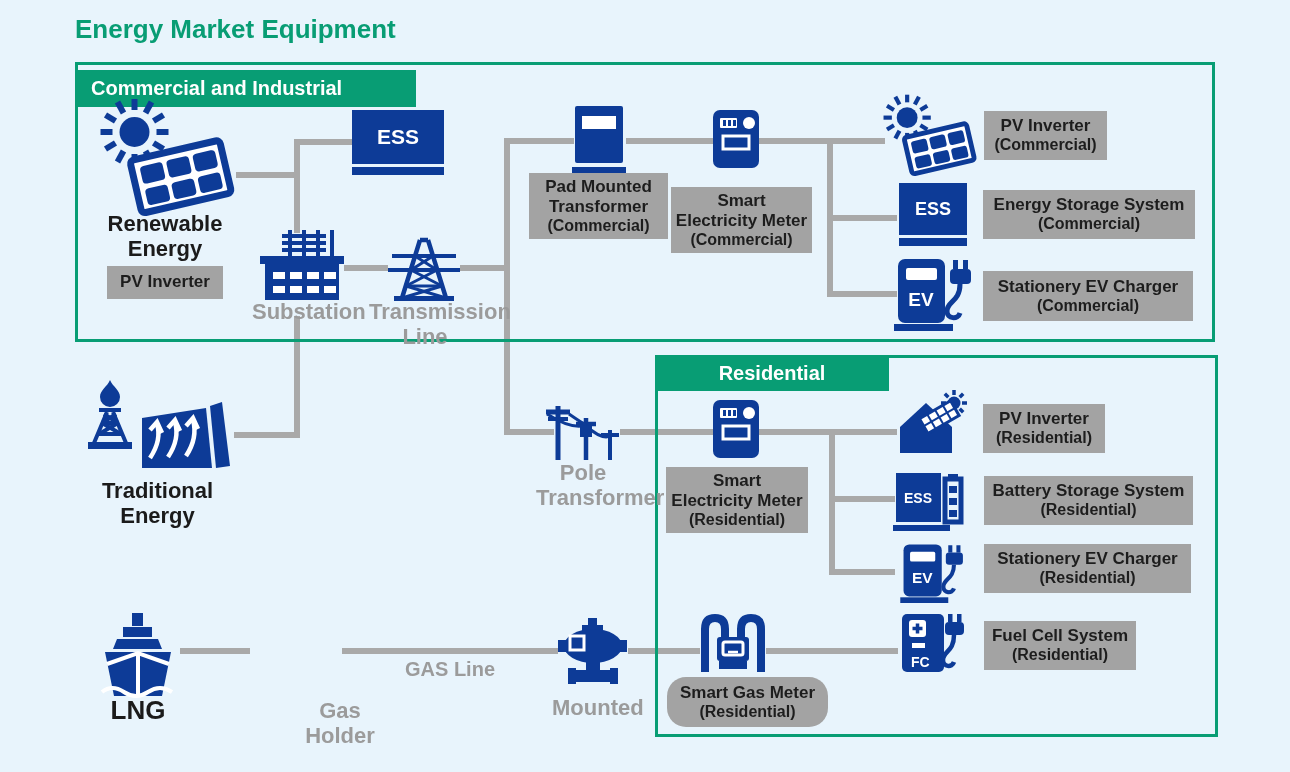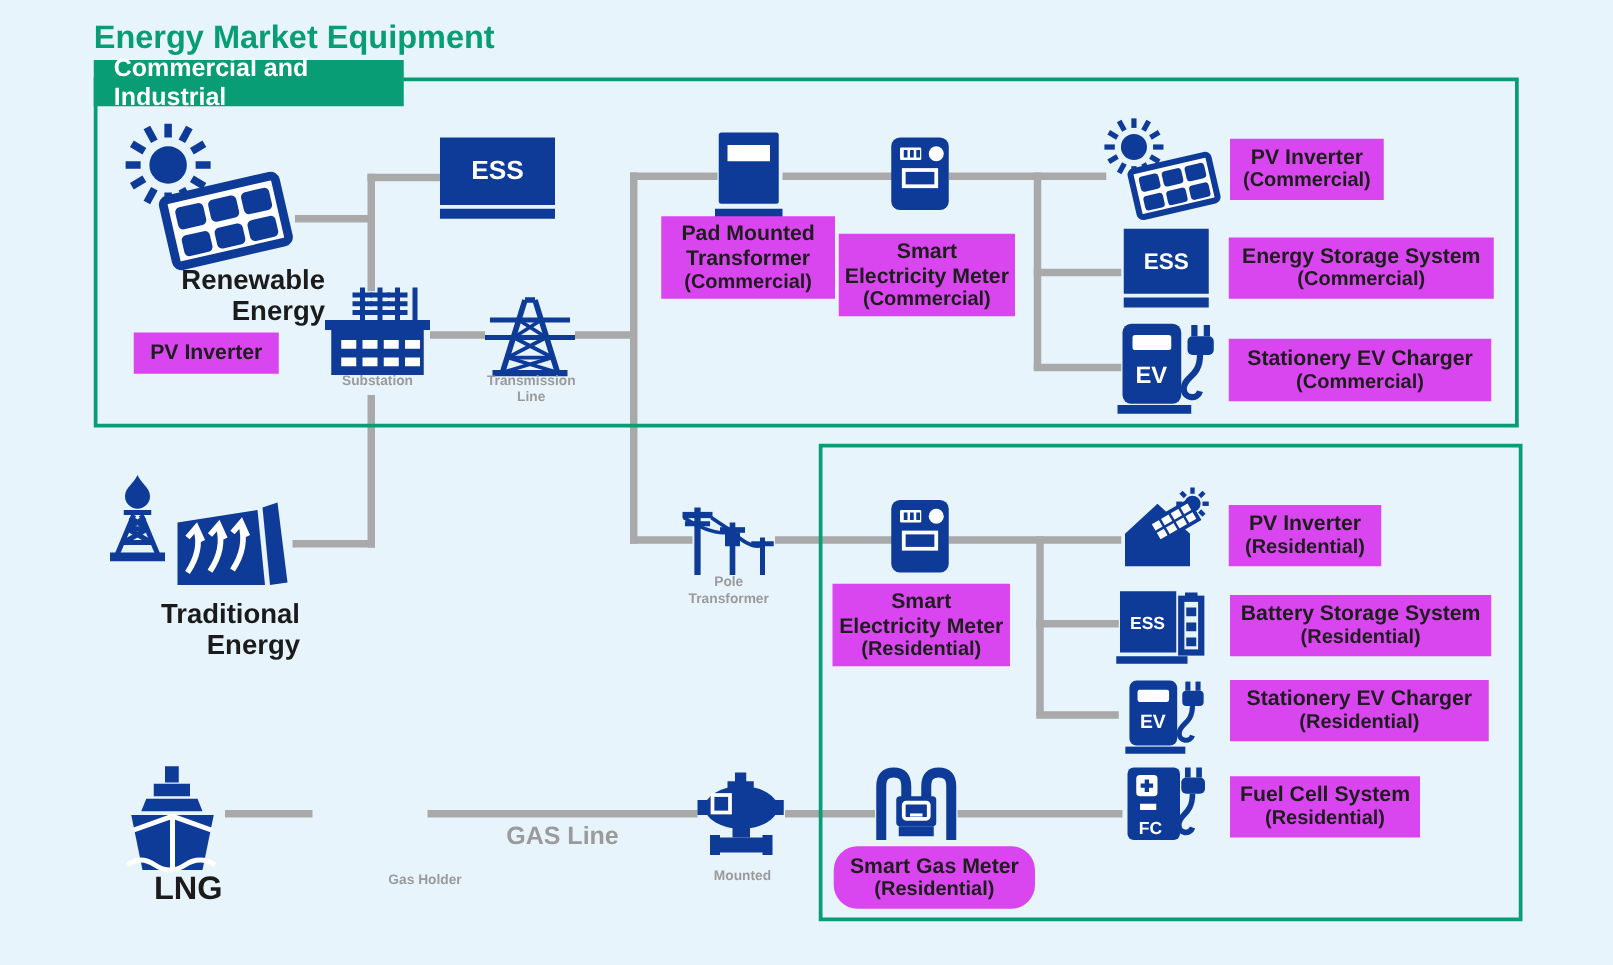--- a/index.html
+++ b/index.html
@@ -7,28 +7,28 @@
           font-family:"Liberation Sans",sans-serif;}
   svg{overflow:visible;display:block;}
   .title{position:absolute;left:75px;top:14px;font-size:26px;font-weight:bold;color:#089d74;z-index:3;}
   
   .ln{position:absolute;background:#a9a9a9;z-index:1;}
   
   .frame{position:absolute;border:3px solid #089d74;z-index:2;pointer-events:none;box-sizing:border-box;}
   .tab{position:absolute;background:#089d74;color:#ffffff;font-weight:bold;font-size:20px;
        display:flex;align-items:center;z-index:2;box-sizing:border-box;}
   
-  .chip{position:absolute;background:#d946ef;color:#1d1d1d;font-weight:bold;text-align:center;
+  .chip{position:absolute;background:#a3a3a3;color:#1d1d1d;font-weight:bold;text-align:center;
         display:flex;flex-direction:column;justify-content:center;line-height:1.18;font-size:17px;z-index:3;}
   .chip .sub{font-size:16px;}
   
-  .nlabel{position:absolute;color:#1b1b1b;font-weight:bold;font-size:22px;text-align:right;
+  .nlabel{position:absolute;color:#1b1b1b;font-weight:bold;font-size:22px;text-align:center;
           line-height:1.12;z-index:3;}
   
-  .glabel{position:absolute;color:#9b9b9b;font-weight:bold;font-size:11px;text-align:center;
+  .glabel{position:absolute;color:#9b9b9b;font-weight:bold;font-size:22px;text-align:center;
           line-height:1.15;z-index:3;}
   .icon{position:absolute;z-index:3;}
   
   .ess-box{background:#0d3b97;color:#ffffff;font-weight:bold;display:flex;align-items:center;justify-content:center;}
   .ess-bar{background:#0d3b97;margin-top:3px;}
   .svgtext{font-family:"Liberation Sans",sans-serif;font-weight:bold;}
 </style>
 </head>
 <body>
 
@@ -55,25 +55,28 @@
   <div class="ln" style="left:759px;top:429px;width:138px;height:6px;"></div>
   <div class="ln" style="left:829px;top:429px;width:6px;height:144px;"></div>
   <div class="ln" style="left:829px;top:496px;width:66px;height:6px;"></div>
   <div class="ln" style="left:829px;top:569px;width:66px;height:6px;"></div>
   <div class="ln" style="left:180px;top:648px;width:70px;height:6px;"></div>
   <div class="ln" style="left:342px;top:648px;width:216px;height:6px;"></div>
   <div class="ln" style="left:628px;top:648px;width:72px;height:6px;"></div>
   <div class="ln" style="left:766px;top:648px;width:132px;height:6px;"></div>
 
   <div class="frame" style="left:75px;top:62px;width:1140px;height:280px;"></div>
-  <div class="tab" style="left:75px;top:48px;width:248px;height:37px;padding-left:16px;">
+  <div class="tab" style="left:75px;top:70px;width:341px;height:37px;padding-left:16px;">
     <span>Commercial and Industrial</span>
   </div>
 
   <div class="frame" style="left:655px;top:355px;width:563px;height:382px;"></div>
+  <div class="tab" style="left:655px;top:355px;width:234px;height:36px;justify-content:center;">
+    <span>Residential</span>
+  </div>
 
   <div class="icon" style="left:92px;top:98px;width:145px;height:118px;">
     <svg width="145" height="118" viewBox="0 0 140 118">
       <g stroke="#0d3b97" stroke-width="6">
         <line x1="62" y1="34" x2="74" y2="34"></line>
           <line x1="59" y1="45" x2="69" y2="51"></line>
         <line x1="51" y1="53" x2="57" y2="64"></line>
           <line x1="40" y1="56" x2="40" y2="68"></line>
         <line x1="29" y1="53" x2="23" y2="64"></line>
           <line x1="21" y1="45" x2="11" y2="51"></line>

